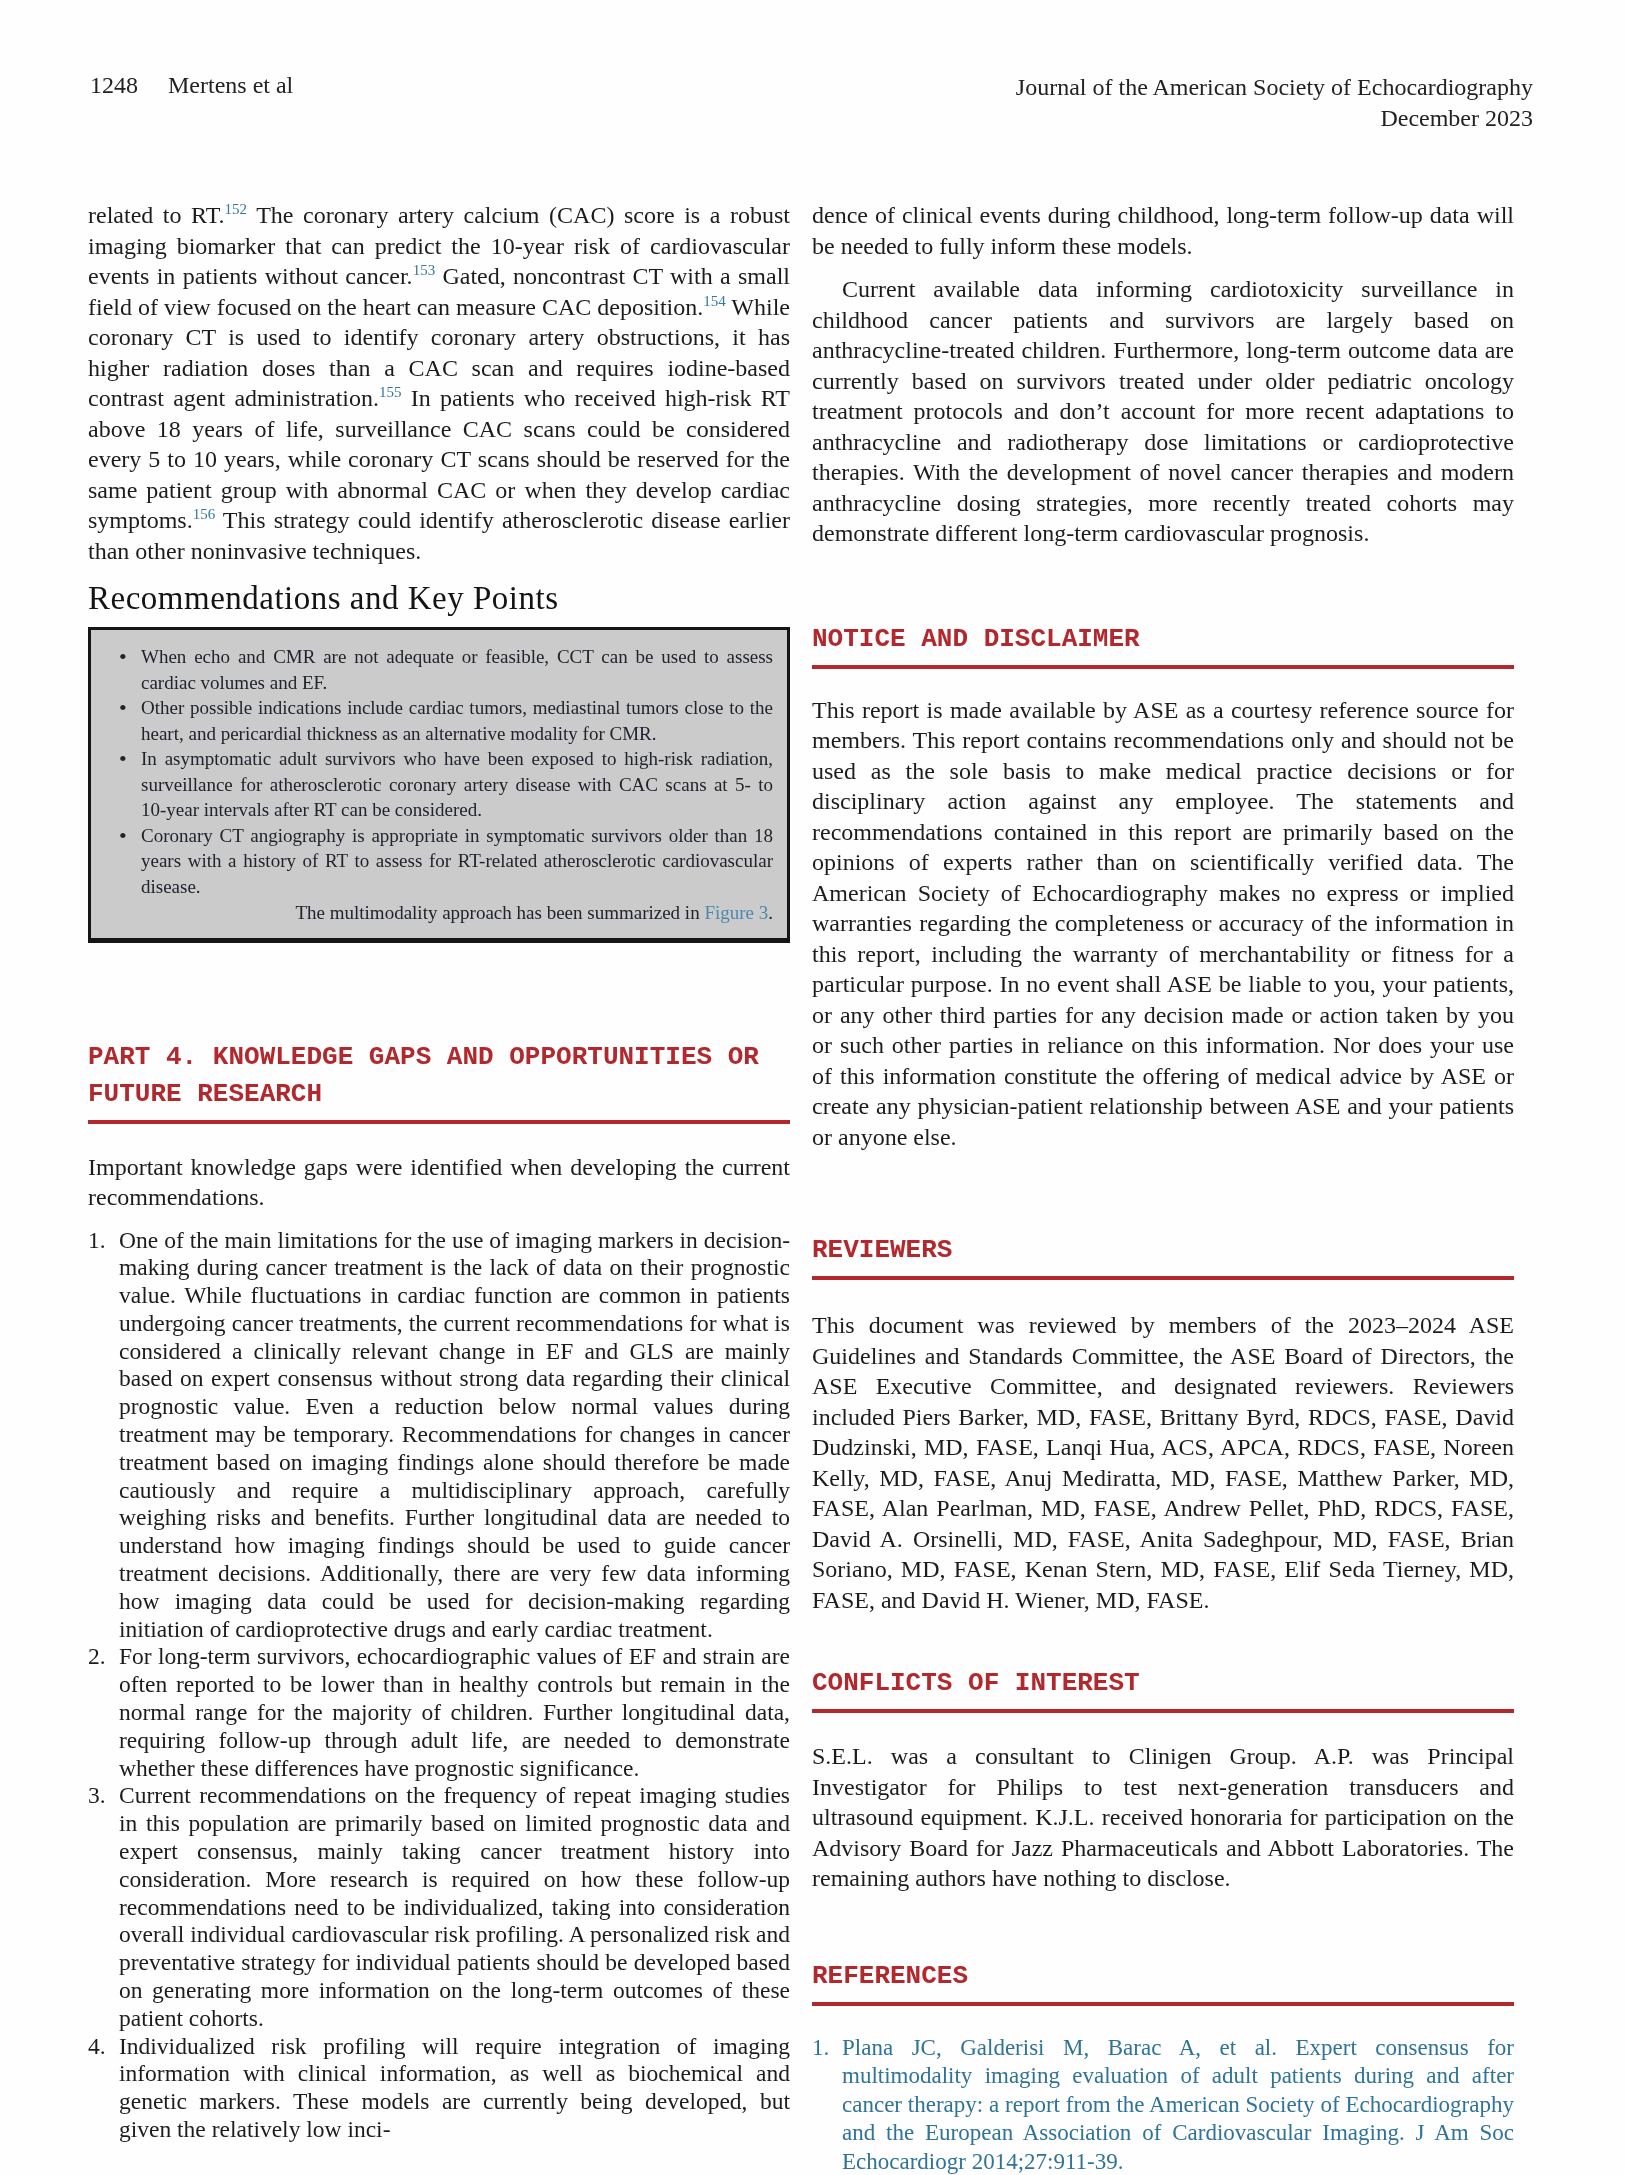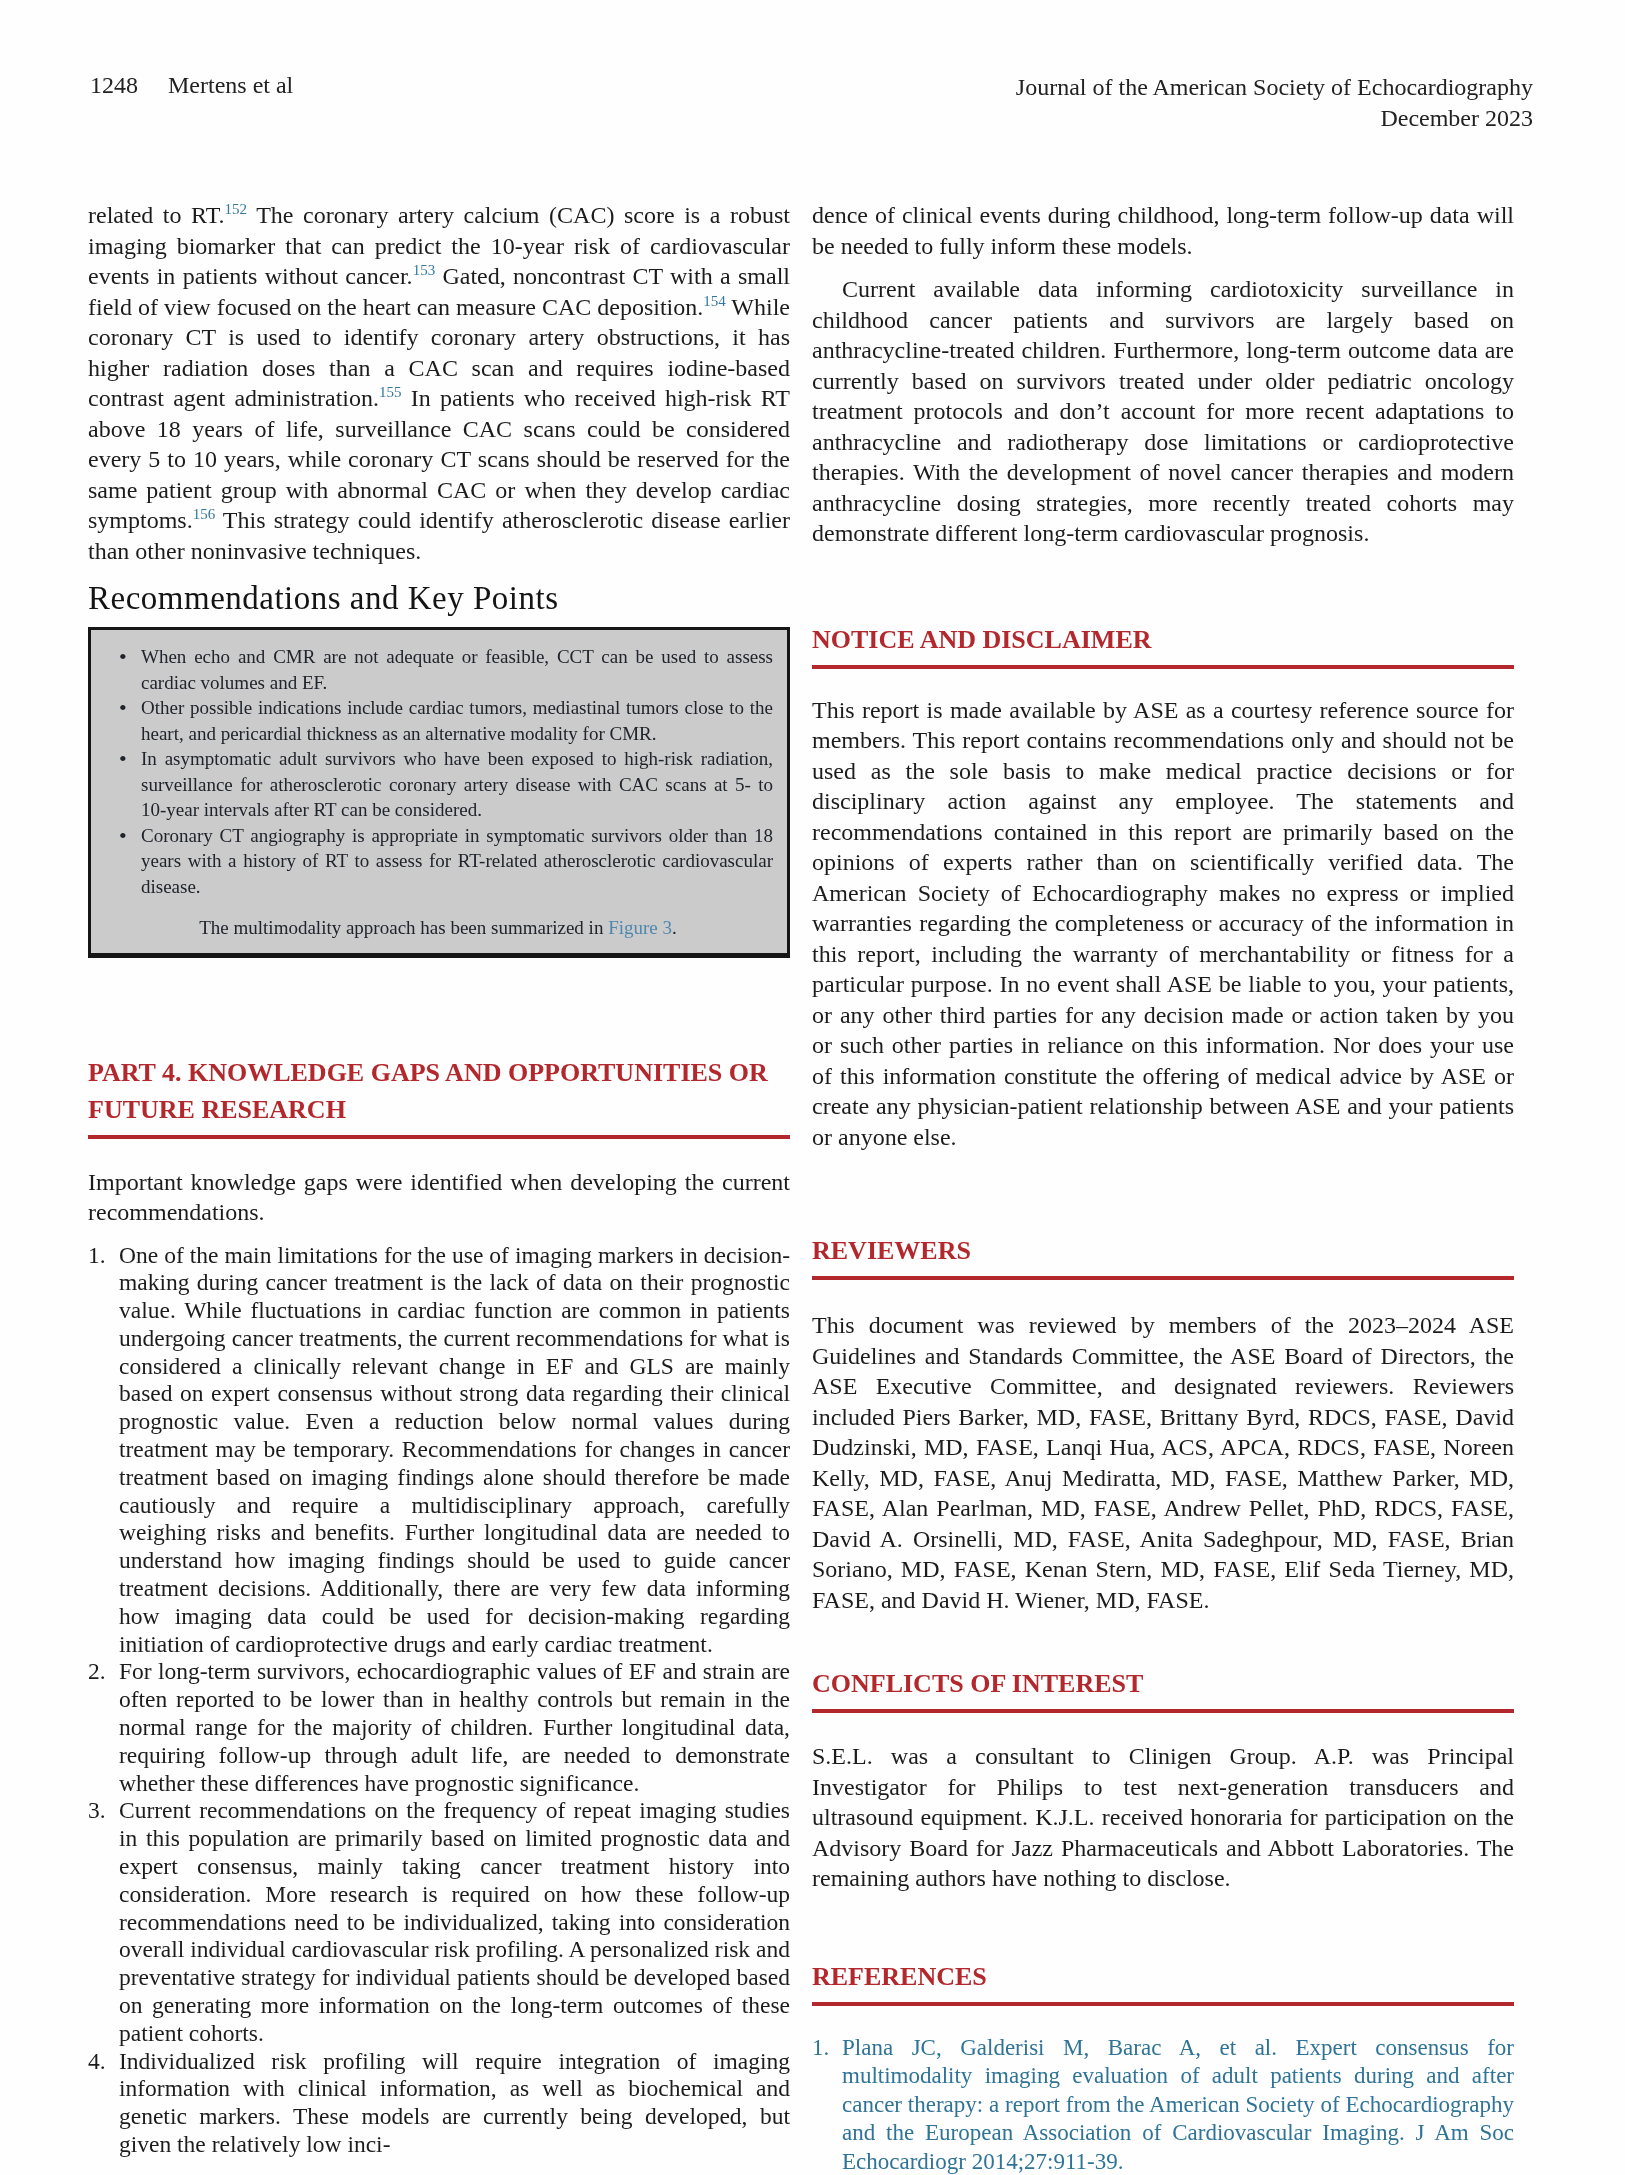--- a/index.html
+++ b/index.html
@@ -43,26 +43,26 @@
     background:#cbcbcb;
     border:3px solid #161616;
     border-bottom-width:5px;
     padding:14px 14px 12px 12px;
     font-size:19px; line-height:25.5px; color:#20242c;
   }
   .kp-bullet { display:flex; }
   .kp-bullet .bullet { flex:none; width:22px; margin-left:16px; }
   .kp-bullet .bullet::before { content:"\2022"; font-size:22px; }
   .kp-bullet .kp-text { flex:1; text-align:justify; }
-  .kp-footer { margin-top:16px; text-align:center; }
+  .kp-footer { margin-top:1px; text-align:right; }
   a.fig-link { color:#4e88ae; text-decoration:none; cursor:pointer; }
 
   
   .red-head {
-    font-family:Liberation Serif, serif;
+    font-family:Liberation Mono, monospace;
     font-weight:bold; font-size:26px; line-height:37px;
     color:#b3282d;
     border-bottom:4px solid #b3282d;
     padding-bottom:7px;
   }
   .mt-part4 { margin-top:96px; }
 
   
   .num-list { margin-top:14px; }
   .num-item { display:flex; font-size:23.5px; line-height:27.8px; }

